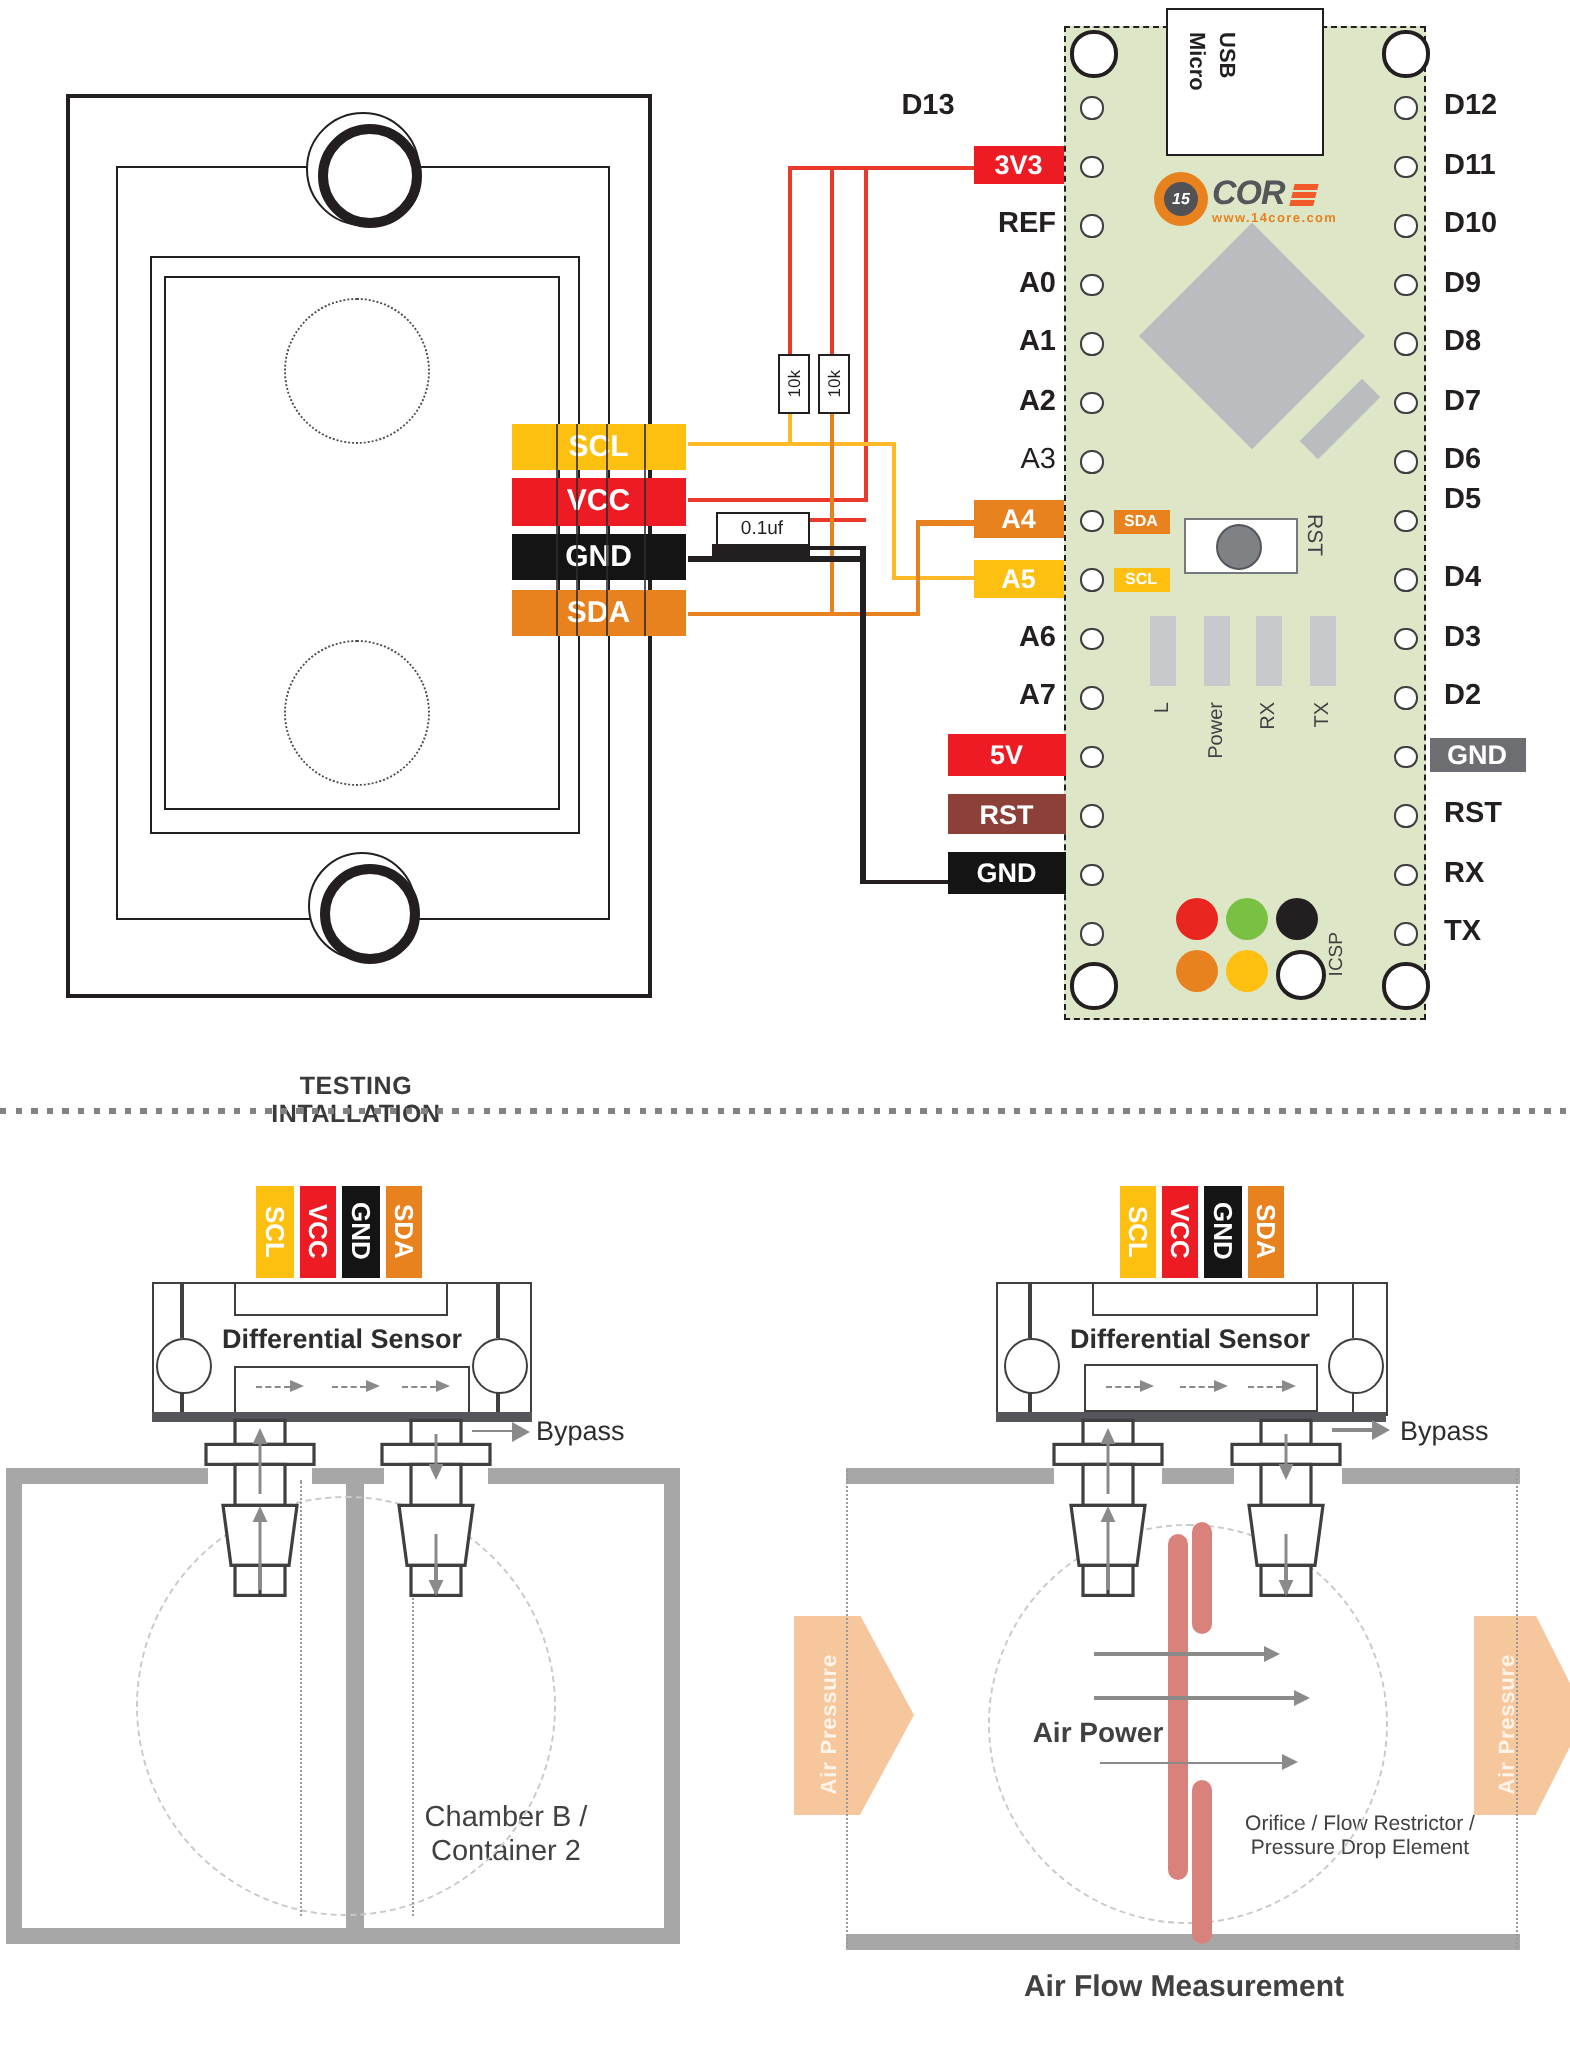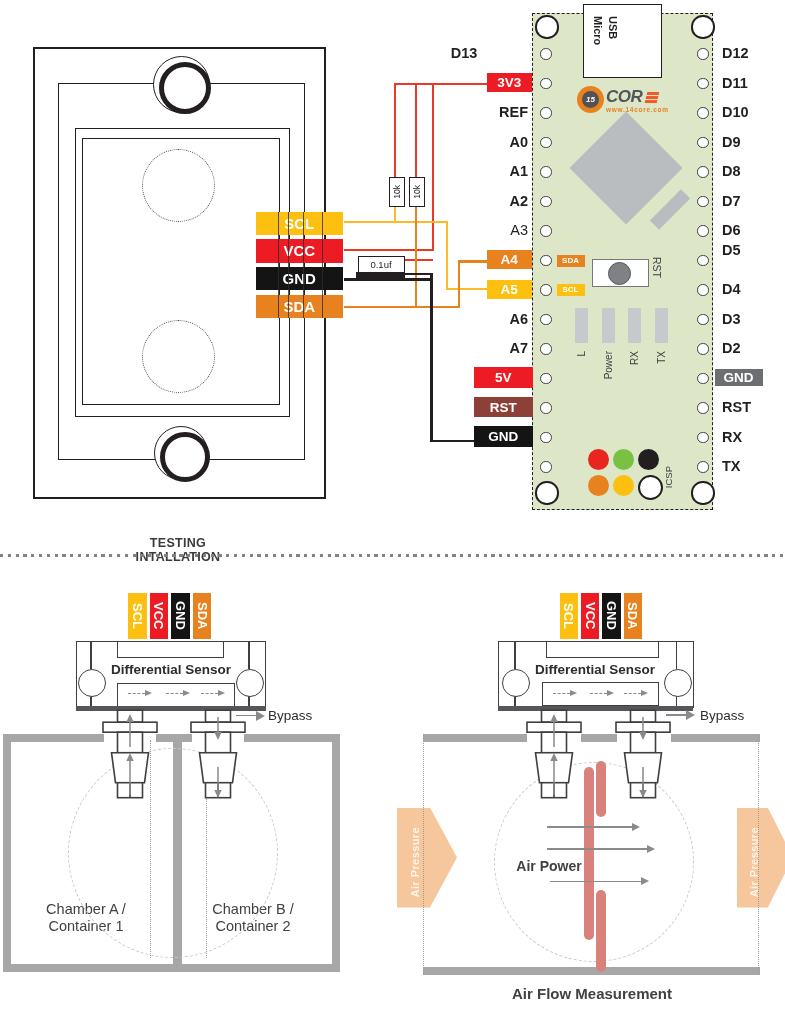--- a/index.html
+++ b/index.html
@@ -46,42 +46,42 @@
   <div class="abs circle" style="left:78px;top:668.5px;width:26px;height:26px;border:1.5px solid #3f3f3f;background:#fff;"></div>
   <div class="abs circle" style="left:236px;top:668.5px;width:26px;height:26px;border:1.5px solid #3f3f3f;background:#fff;"></div>
   <div class="abs ctext" style="left:96px;top:662px;width:150px;height:14px;font-size:13.5px;font-weight:600;color:#2d2d2d;">Differential Sensor</div>
   <div class="abs" style="left:116.5px;top:682.5px;width:116px;height:22px;border:1.4px solid #3f3f3f;background:#fff;"></div>
   <div class="abs" style="left:75.5px;top:705.5px;width:190px;height:5px;background:#55565a;"></div>
 
   <div class="abs" style="left:236px;top:714.8px;width:20px;height:1.4px;background:#8a8a8a;"></div>
   <div class="abs" style="left:256px;top:710.5px;width:0;height:0;border-left:9px solid #8a8a8a;border-top:5px solid transparent;border-bottom:5px solid transparent;"></div>
   <div class="abs" style="left:268px;top:708px;width:56px;font-size:13.5px;color:#2d2d2d;">Bypass</div>
 
-  <div class="abs ctext dark" style="left:26px;top:900px;width:120px;height:36px;font-size:14.5px;line-height:17px;">
-    <div><span>Chamber A /</span><br><span>Container 1</span></div>
-  </div>
   <div class="abs ctext dark" style="left:193px;top:900px;width:120px;height:36px;font-size:14.5px;line-height:17px;">
     <div><span>Chamber B /</span><br><span>Container 2</span></div>
   </div>
 
   <div class="abs" style="left:498px;top:641px;width:194px;height:64.5px;border:1.6px solid #3f3f3f;background:#fff;"></div>
   <div class="abs" style="left:545.5px;top:641px;width:111px;height:15px;border:1.4px solid #3f3f3f;background:#fff;"></div>
   <div class="abs" style="left:514.3px;top:642px;width:1.4px;height:27px;background:#3f3f3f;"></div>
   <div class="abs" style="left:514.3px;top:694px;width:1.4px;height:13px;background:#3f3f3f;"></div>
   <div class="abs" style="left:675.8px;top:642px;width:1.4px;height:27px;background:#3f3f3f;"></div>
   <div class="abs" style="left:675.8px;top:694px;width:1.4px;height:13px;background:#3f3f3f;"></div>
   <div class="abs circle" style="left:502px;top:668.5px;width:26px;height:26px;border:1.5px solid #3f3f3f;background:#fff;"></div>
   <div class="abs circle" style="left:663.5px;top:668.5px;width:26px;height:26px;border:1.5px solid #3f3f3f;background:#fff;"></div>
   <div class="abs ctext" style="left:520px;top:662px;width:150px;height:14px;font-size:13.5px;font-weight:600;color:#2d2d2d;">Differential Sensor</div>
   <div class="abs" style="left:541.5px;top:682px;width:115px;height:22px;border:1.4px solid #3f3f3f;background:#fff;"></div>
   <div class="abs" style="left:497.5px;top:705.5px;width:195.5px;height:5px;background:#55565a;"></div>
   <div class="abs" style="left:666px;top:714.3px;width:20px;height:1.4px;background:#8a8a8a;"></div>
   <div class="abs" style="left:686px;top:710px;width:0;height:0;border-left:9px solid #8a8a8a;border-top:5px solid transparent;border-bottom:5px solid transparent;"></div>
   <div class="abs" style="left:700px;top:707.5px;width:56px;font-size:13.5px;color:#2d2d2d;">Bypass</div>
   <div class="abs ctext dark" style="left:509px;top:858px;width:80px;height:16px;font-size:14px;font-weight:600;">Air Power</div>
+  <div class="abs ctext dark" style="left:601px;top:904px;width:158px;height:28px;font-size:10.5px;line-height:12.5px;">
+    <div><span>Orifice / Flow Restrictor /</span><br><span>Pressure Drop Element</span></div>
+  </div>
   <div class="abs ctext dark" style="left:500px;top:984px;width:184px;height:18px;font-size:15px;font-weight:600;">Air Flow Measurement</div>
 
   <div class="abs" style="left:397px;top:807.5px;width:60px;height:100px;background:#f6c79d;clip-path:polygon(0 0,55% 0,100% 50%,55% 100%,0 100%);"></div>
   <div class="abs" style="left:408px;top:827px;width:14px;display:flex;justify-content:center;">
     <span class="vup" style="font-size:11px;font-weight:600;color:#fdf3e7;letter-spacing:.4px;">Air Pressure</span>
   </div>
   <div class="abs" style="left:737px;top:807.5px;width:56px;height:100px;background:#f6c79d;clip-path:polygon(0 0,55% 0,100% 50%,55% 100%,0 100%);"></div>
   <div class="abs" style="left:747px;top:827px;width:14px;display:flex;justify-content:center;">
     <span class="vup" style="font-size:11px;font-weight:600;color:#fdf3e7;letter-spacing:.4px;">Air Pressure</span>
   </div>

